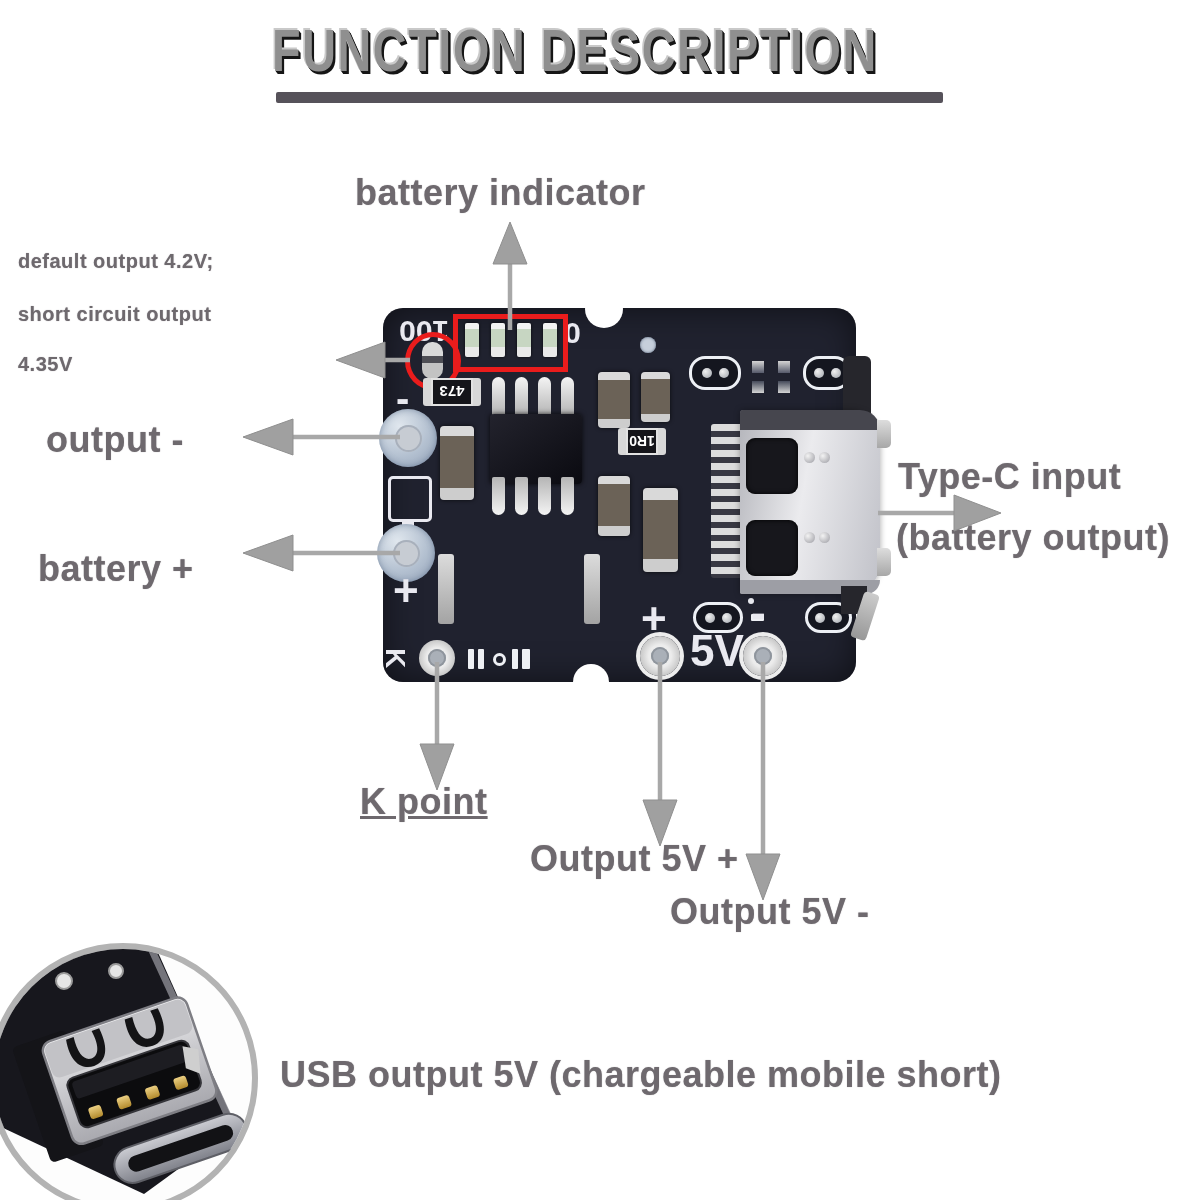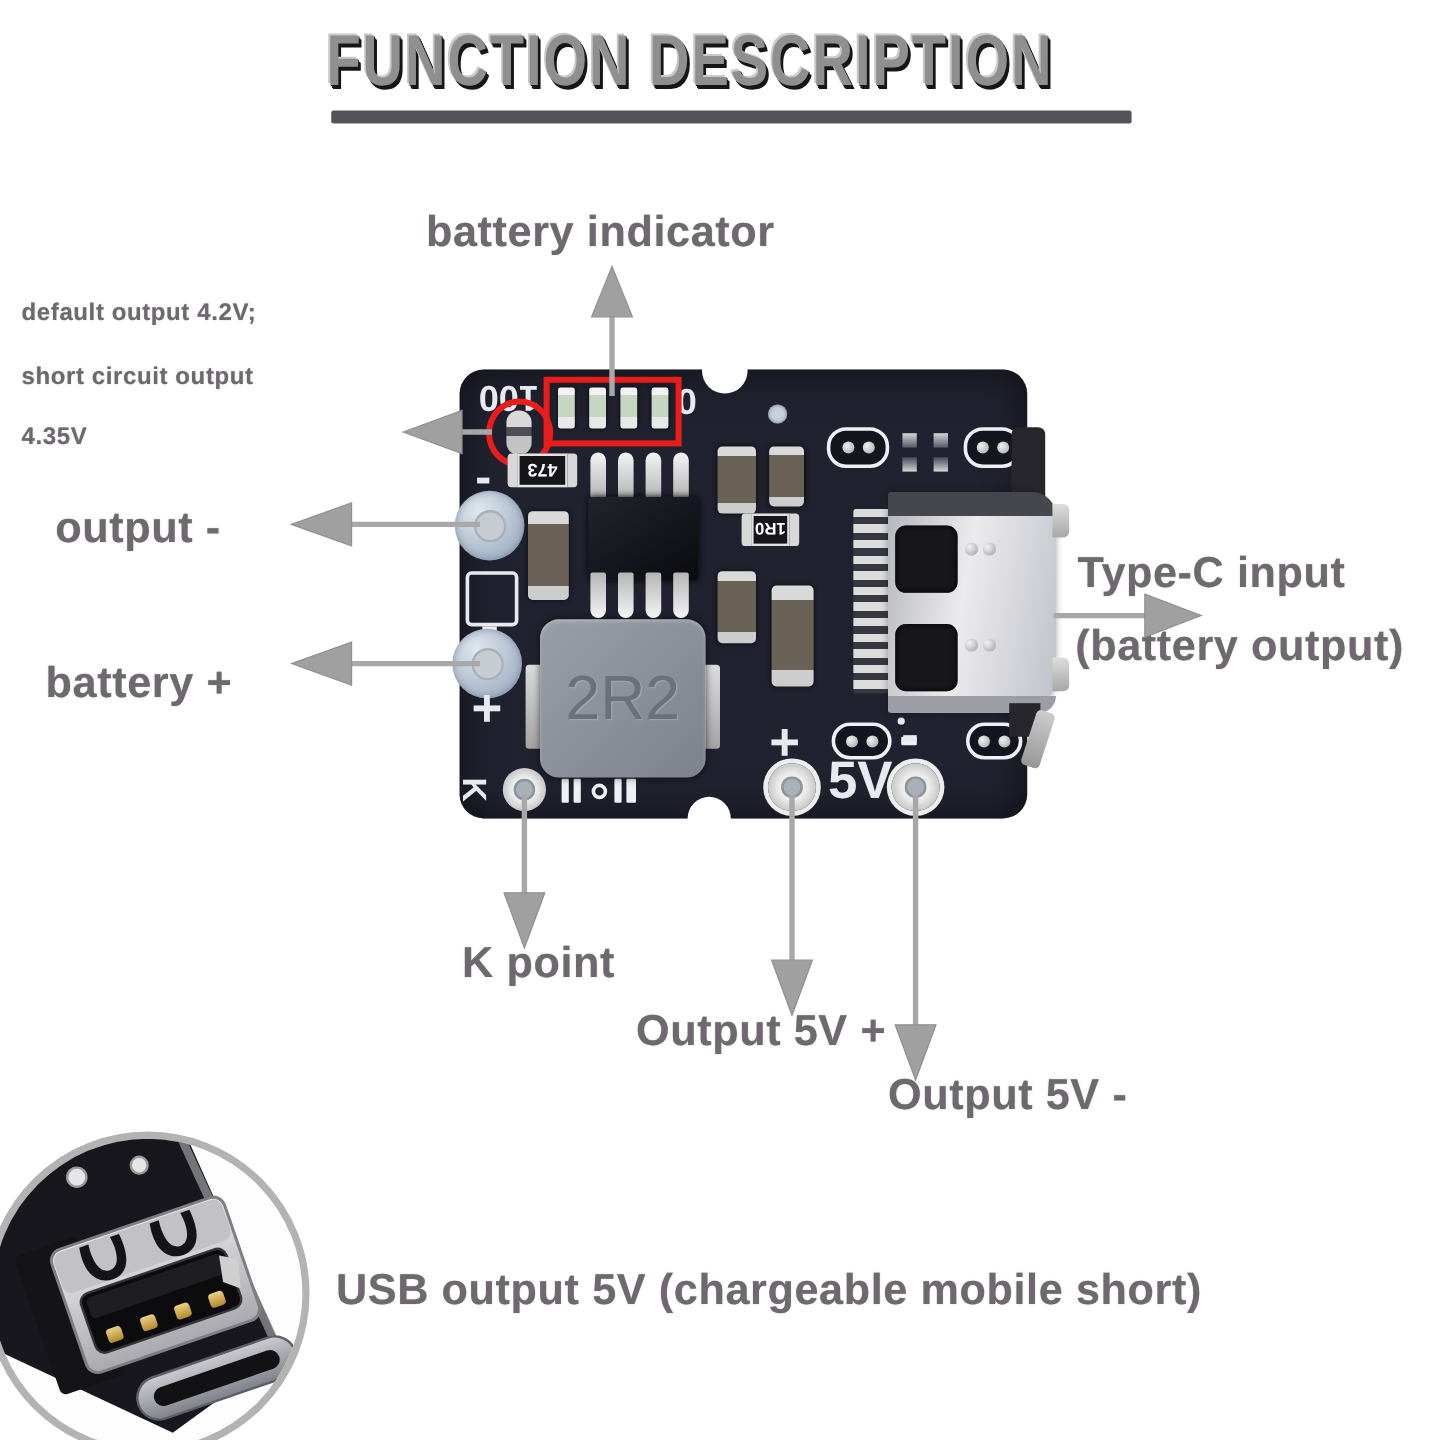--- a/index.html
+++ b/index.html
@@ -69,23 +69,23 @@
 <div class="abs title-bar"></div>
 
 <div class="abs lbl" style="left:355px;top:172px;">battery indicator</div>
 <div class="abs lbl small" style="left:18px;top:250px;">default output 4.2V;</div>
 <div class="abs lbl small" style="left:18px;top:303px;">short circuit output</div>
 <div class="abs lbl small" style="left:18px;top:353px;">4.35V</div>
 <div class="abs lbl" style="left:46px;top:419px;">output -</div>
 <div class="abs lbl" style="left:38px;top:548px;">battery +</div>
 <div class="abs lbl" style="left:898px;top:456px;">Type-C input</div>
 <div class="abs lbl" style="left:896px;top:517px;">(battery output)</div>
-<div class="abs lbl" style="left:385px;top:781px;">K point</div>
+<div class="abs lbl" style="left:360px;top:781px;text-decoration:underline;">K point</div>
 <div class="abs lbl" style="left:530px;top:838px;">Output 5V +</div>
-<div class="abs lbl" style="left:740px;top:891px;">Output 5V -</div>
+<div class="abs lbl" style="left:670px;top:891px;">Output 5V -</div>
 <div class="abs lbl" style="left:280px;top:1054px;">USB output 5V (chargeable mobile short)</div>
 
 <div class="abs board">
 
   <div class="abs silk flip" style="left:16px;top:6px;font-size:30px;">100</div>
   <div class="abs silk flip" style="left:181px;top:8px;font-size:30px;">0</div>
 
   <div class="abs red-ring" style="left:22px;top:24px;width:46px;height:48px;">
     <div class="abs" style="left:12px;top:5px;width:21px;height:37px;border-radius:10px;background:linear-gradient(180deg,#d9d9d9 0 38%,#4e4e55 38% 58%,#c3c3c3 58%);"></div>
   </div>
@@ -123,23 +123,20 @@
   <div class="abs" style="left:85px;top:340px;width:64px;height:22px;">
     <div class="abs wbar" style="left:0;top:1px;width:6px;height:20px;"></div>
     <div class="abs wbar" style="left:10px;top:1px;width:6px;height:20px;"></div>
     <div class="abs" style="left:25px;top:5px;width:7px;height:7px;border:3px solid #eef0f4;border-radius:50%;"></div>
     <div class="abs wbar" style="left:44px;top:1px;width:6px;height:20px;"></div>
     <div class="abs wbar" style="left:54px;top:1px;width:8px;height:20px;"></div>
   </div>
 
   <div class="abs" style="left:55px;top:246px;width:16px;height:70px;background:linear-gradient(180deg,#dcdcdc,#a3a3a3);border-radius:3px;"></div>
   <div class="abs" style="left:201px;top:246px;width:16px;height:70px;background:linear-gradient(180deg,#dcdcdc,#a3a3a3);border-radius:3px;"></div>
-  <div class="abs" style="left:67px;top:208px;width:138px;height:132px;border-radius:16px;background:linear-gradient(135deg,#9a9ea7,#7e828c);box-shadow:inset 0 2px 3px rgba(255,255,255,.25), 0 0 6px rgba(0,0,0,.6);display:flex;align-items:center;justify-content:center;">
-    <span style="font-size:52px;color:#6c707a;text-shadow:1px 1px 1px rgba(255,255,255,.22);">2R2</span>
-  </div>
 
   <div class="abs pin top" style="left:109px;top:69px;width:13px;height:38px;"></div>
   <div class="abs pin top" style="left:132px;top:69px;width:13px;height:38px;"></div>
   <div class="abs pin top" style="left:155px;top:69px;width:13px;height:38px;"></div>
   <div class="abs pin top" style="left:178px;top:69px;width:13px;height:38px;"></div>
   <div class="abs" style="left:107px;top:106px;width:92px;height:70px;border-radius:4px;background:linear-gradient(145deg,#23232d,#0a0a10);box-shadow:0 0 5px rgba(0,0,0,.8);"></div>
   <div class="abs pin bot" style="left:109px;top:169px;width:13px;height:38px;"></div>
   <div class="abs pin bot" style="left:132px;top:169px;width:13px;height:38px;"></div>
   <div class="abs pin bot" style="left:155px;top:169px;width:13px;height:38px;"></div>
   <div class="abs pin bot" style="left:178px;top:169px;width:13px;height:38px;"></div>

